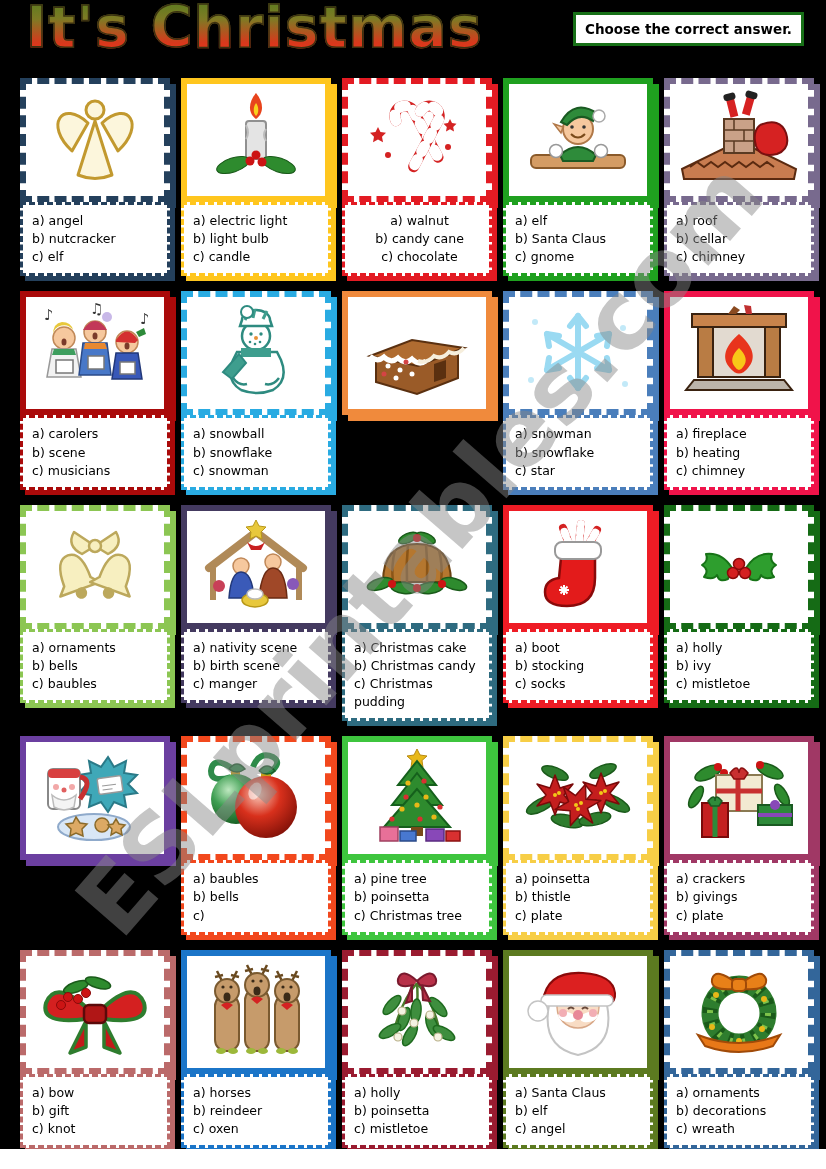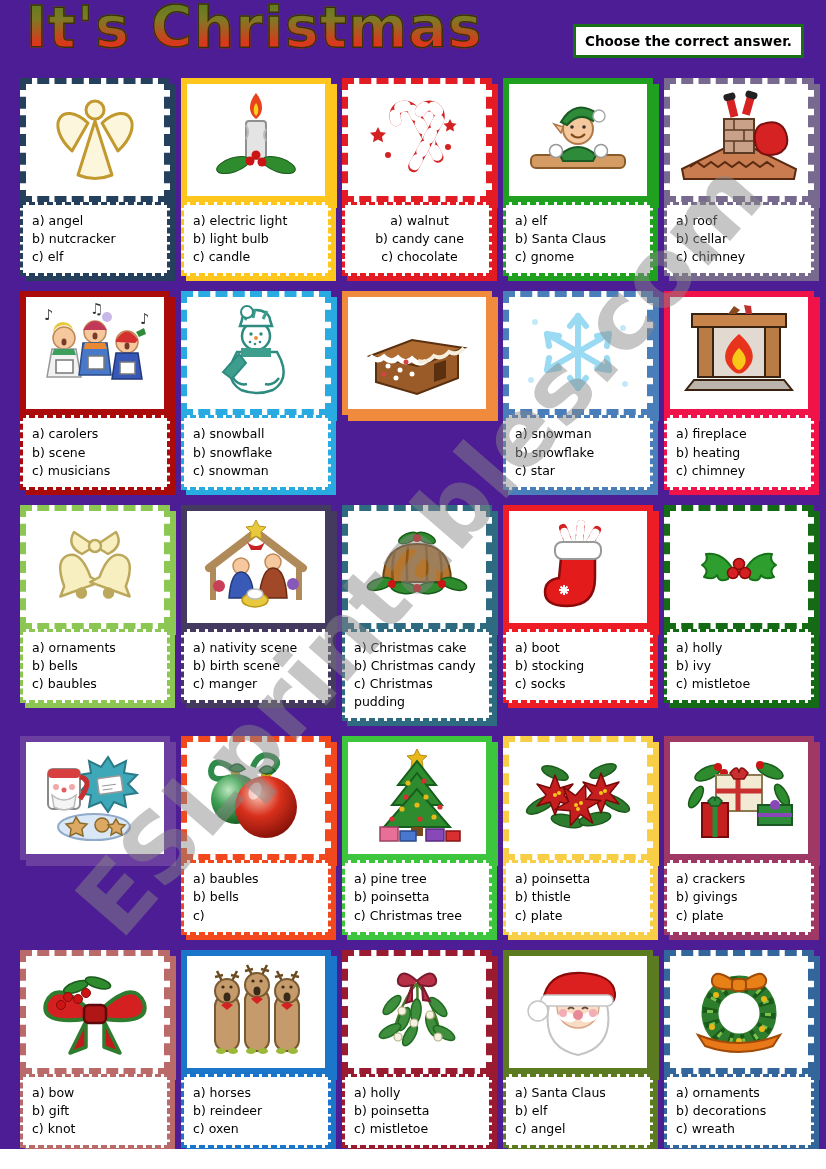--- a/index.html
+++ b/index.html
@@ -1,25 +1,25 @@
 <!DOCTYPE html>
 <html><head>
 <meta charset="utf-8">
 <style>
   html,body{margin:0;padding:0;background:#fff;}
-  .page{position:relative;width:826px;height:1149px;background:#4c1d95;overflow:hidden;
+  .page{position:relative;width:826px;height:1149px;background:#000000;overflow:hidden;
         font-family:"DejaVu Sans",sans-serif;}
   .title{position:absolute;left:26px;top:-6px;margin:0;font-size:57px;font-weight:800;
          letter-spacing:1px;color:#C8341E;white-space:nowrap;}
   @supports ((-webkit-background-clip:text) or (background-clip:text)){
     .title{background:linear-gradient(to bottom,#4E7D1E 0%,#7E7A24 38%,#D8381C 74%,#EE3A1A 100%);
            -webkit-background-clip:text;background-clip:text;color:transparent;
            -webkit-text-stroke:1.5px #3A3010;}
   }
-  .instr{position:absolute;top:24px;right:22px;border:3px solid #177017;background:#fff;
+  .instr{position:absolute;top:12px;right:22px;border:3px solid #177017;background:#fff;
          padding:6px 9px;font-size:13.5px;font-weight:bold;color:#000;}
   .grid{position:absolute;left:20px;top:78px;display:grid;
         grid-template-columns:repeat(5,150px);column-gap:11px;row-gap:15px;}
   .card{display:flex;flex-direction:column;gap:0;}
   .pic{height:124px;background:#fff;border-width:6px;border-style:solid;border-color:#888;
        box-sizing:border-box;display:flex;align-items:center;justify-content:center;overflow:hidden;}
   .pic svg{display:block;}
   .ans{min-height:74px;background:#fff;border-width:3px;border-style:dashed;border-color:#888;
        box-sizing:border-box;padding:7px 4px 7px 9px;font-size:12.5px;line-height:1.45;color:#000;}
   .opt{margin:0;}

